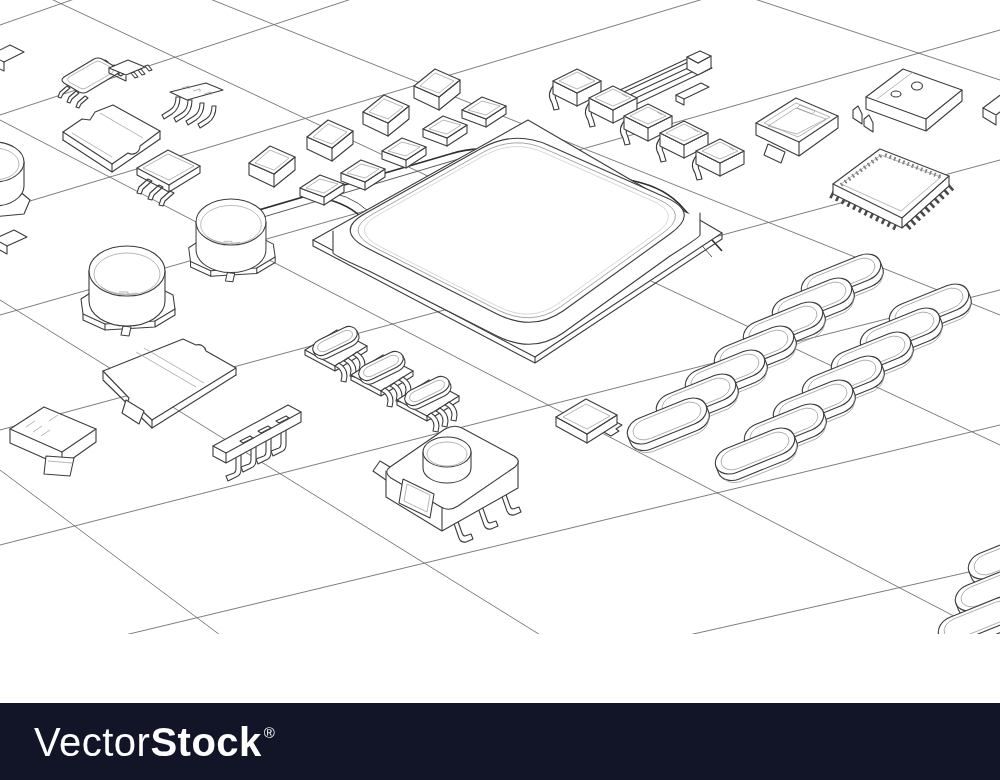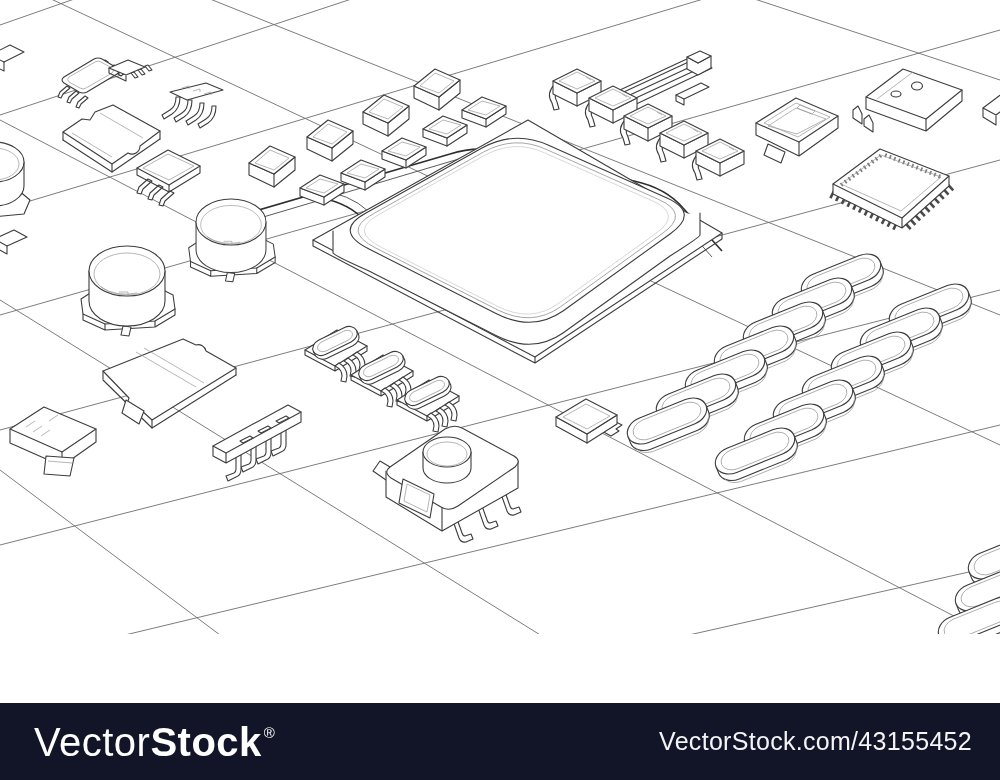--- a/index.html
+++ b/index.html
@@ -338,16 +338,15 @@
       <use href="#pill" transform="translate(1008,556)"></use>
       <use href="#pill" transform="translate(995,588)"></use>
       <use href="#pill" transform="translate(978,620)"></use>
     </g>
 
   </g>
 </svg>
 
 <div class="wm-bar" style="background: rgb(18, 21, 39); color: rgb(255, 255, 255);">
   <div class="wm-logo"><span class="wm-light">Vector</span><span class="wm-bold">Stock</span><sup>®</sup></div>
-  <div class="wm-url">VectorStock.com/43155452</div>
 </div>
 
 </div>
 
 </body></html>

